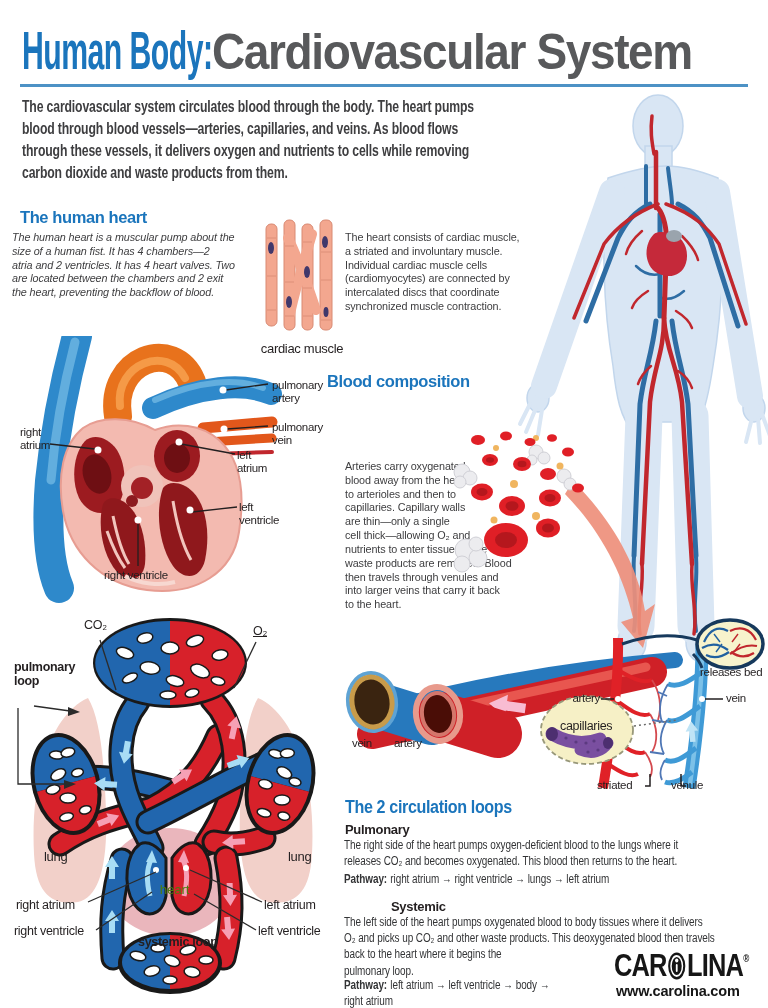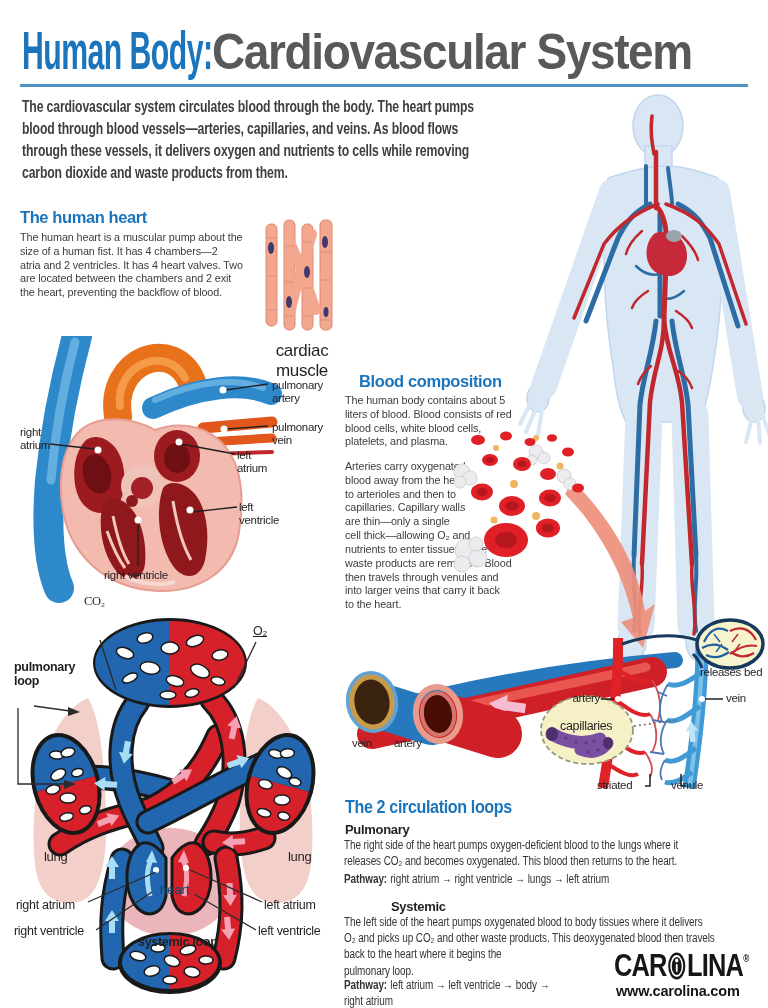--- a/index.html
+++ b/index.html
@@ -11,22 +11,22 @@
   .rule{height:3px;background:#4d92c5;}
   .intro{font-size:17px;font-weight:bold;color:#3e3e40;line-height:1.3;width:745px;transform:scaleX(.72);transform-origin:0 0;letter-spacing:-.2px;}
   .h-sec{color:#1b75bc;font-weight:bold;font-size:16.5px;letter-spacing:-.4px;}
   .h-sec-lg{color:#1b75bc;font-weight:bold;font-size:17.5px;letter-spacing:-.4px;transform:scaleX(.92);transform-origin:0 0;}
   .small{font-size:10.8px;line-height:1.28;color:#3d3d3f;letter-spacing:-.1px;}
   .lbl{font-size:11.5px;line-height:1.12;color:#231f20;letter-spacing:-.3px;}
   .lbl-b{font-size:12.5px;line-height:1.1;color:#231f20;font-weight:bold;letter-spacing:-.3px;}
   .loop-p{font-size:12.3px;line-height:1.32;color:#333436;width:520px;transform:scaleX(.81);transform-origin:0 0;letter-spacing:-.1px;}
   .subhead{font-size:13px;font-weight:bold;color:#231f20;letter-spacing:-.3px;}
   .pw-label{font-weight:bold;margin-right:4px;}
-  .caption{font-size:17px;color:#231f20;text-align:center;letter-spacing:-.3px;}
-  .heart-word{font-size:13.5px;color:#0c4a6e;letter-spacing:-.3px;}
+  .caption{font-size:13px;color:#231f20;text-align:center;letter-spacing:-.3px;}
+  .heart-word{font-size:13.5px;color:#4d7c0f;letter-spacing:-.3px;}
   .brand{display:flex;align-items:center;font-weight:bold;color:#161616;font-size:31px;letter-spacing:-1px;transform:scaleX(.82);transform-origin:0 0;line-height:1;}
   .brand .reg{font-size:10px;vertical-align:top;margin-top:-14px;}
   .site{font-size:14.5px;font-weight:bold;color:#161616;letter-spacing:-.2px;}
 </style>
 </head>
 <body>
 
 <div id="poster">
 
   <div class="abs title-blue" style="left:22px;top:23px;">Human Body:</div>
@@ -92,25 +92,31 @@
       <path d="M132,205 C124,210 118,216 116,222" stroke-width="2.5"></path>
       <path d="M160,225 C168,230 174,236 176,242" stroke-width="2.5"></path>
       <path d="M135,280 C128,286 124,292 122,298" stroke-width="2.5"></path>
       <path d="M162,285 C170,290 174,296 176,302" stroke-width="2.5"></path>
     </g>
     <path d="M138,148 C128,158 128,176 138,185 C150,194 166,191 170,177 C174,163 166,149 154,147 C148,146 142,145 138,148 Z" fill="#c5293a"></path>
     <ellipse cx="158" cy="150" rx="8" ry="6" fill="#9aa4ad"></ellipse>
   </svg>
 
   <div class="abs h-sec" style="left:20px;top:208px;">The human heart</div>
-  <div class="abs small pre" style="left:20px;top:231px;width:250px;">The human heart is a muscular pump about the
+  <div class="abs small pre" style="left:12px;top:231px;width:250px;font-style:italic;">The human heart is a muscular pump about the
 size of a human fist. It has 4 chambers—2
 atria and 2 ventricles. It has 4 heart valves. Two
 are located between the chambers and 2 exit
 the heart, preventing the backflow of blood.</div>
+  <div class="abs small pre" style="left:345px;top:231px;width:210px;">The heart consists of cardiac muscle,
+a striated and involuntary muscle.
+Individual cardiac muscle cells
+(cardiomyocytes) are connected by
+intercalated discs that coordinate
+synchronized muscle contraction.</div>
 
   <svg class="abs" style="left:260px;top:216px;" width="84" height="124" viewBox="0 0 84 124">
     <g fill="#f3a78f" stroke="#d98a73" stroke-width="1">
       <rect x="6" y="8" width="11" height="102" rx="5"></rect>
       <rect x="24" y="4" width="11" height="110" rx="5"></rect>
       <rect x="42" y="8" width="11" height="106" rx="5"></rect>
       <rect x="60" y="4" width="12" height="110" rx="5"></rect>
     </g>
     <g stroke="#f3a78f" stroke-width="10" fill="none" stroke-linecap="round">
       <path d="M28,22 C40,46 48,70 56,94"></path>
@@ -189,25 +195,21 @@
   <div class="abs lbl pre" style="left:272px;top:421px;">pulmonary
 vein</div>
   <div class="abs lbl pre" style="left:20px;top:426px;">right
 atrium</div>
   <div class="abs lbl pre" style="left:237px;top:449px;">left
 atrium</div>
   <div class="abs lbl pre" style="left:239px;top:501px;">left
 ventricle</div>
   <div class="abs lbl" style="left:104px;top:569px;">right ventricle</div>
 
-  <div class="abs h-sec" style="left:359px;top:372px;">Blood composition</div>
-  <div class="abs small pre" style="left:345px;top:394px;width:210px;">The human body contains about 5
-liters of blood. Blood consists of red
-blood cells, white blood cells,
-platelets, and plasma.</div>
+  <div class="abs h-sec" style="left:327px;top:372px;">Blood composition</div>
   <div class="abs small pre" style="left:345px;top:460px;width:205px;">Arteries carry oxygenated
 blood away from the heart
 to arterioles and then to
 capillaries. Capillary walls
 are thin—only a single
 cell thick—allowing O₂ and
 nutrients to enter tissues while
 waste products are removed. Blood
 then travels through venules and
 into larger veins that carry it back
@@ -493,21 +495,21 @@
       <line x1="88" y1="296" x2="156" y2="266"></line>
       <line x1="96" y1="324" x2="152" y2="286"></line>
       <line x1="262" y1="296" x2="190" y2="264"></line>
       <line x1="256" y1="324" x2="194" y2="288"></line>
       <path d="M34,100 L70,105"></path>
       <path d="M18,102 L18,178 L66,178"></path>
     </g>
     <path d="M68,101 L80,106 L68,110 Z" fill="#2b2b2b"></path>
     <path d="M64,174 L76,178 L64,183 Z" fill="#2b2b2b"></path>
   </svg>
-  <div class="abs lbl" style="left:84px;top:594px;font-size:12.5px;font-family:Liberation Serif, serif;">CO₂</div>
+  <div class="abs lbl" style="left:84px;top:618px;font-size:12.5px;">CO₂</div>
   <div class="abs lbl" style="left:253px;top:624px;font-size:12.5px;text-decoration:underline;">O₂</div>
   <div class="abs lbl-b pre" style="left:14px;top:661px;">pulmonary
 loop</div>
   <div class="abs lbl" style="left:44px;top:850px;font-size:13px;">lung</div>
   <div class="abs lbl" style="left:288px;top:850px;font-size:13px;">lung</div>
   <div class="abs heart-word" style="left:152px;top:882px;width:45px;text-align:center;">heart</div>
   <div class="abs lbl" style="left:16px;top:898px;font-size:12.5px;">right atrium</div>
   <div class="abs lbl" style="left:14px;top:924px;font-size:12.5px;">right ventricle</div>
   <div class="abs lbl" style="left:264px;top:898px;font-size:12.5px;">left atrium</div>
   <div class="abs lbl" style="left:258px;top:924px;font-size:12.5px;">left ventricle</div>

